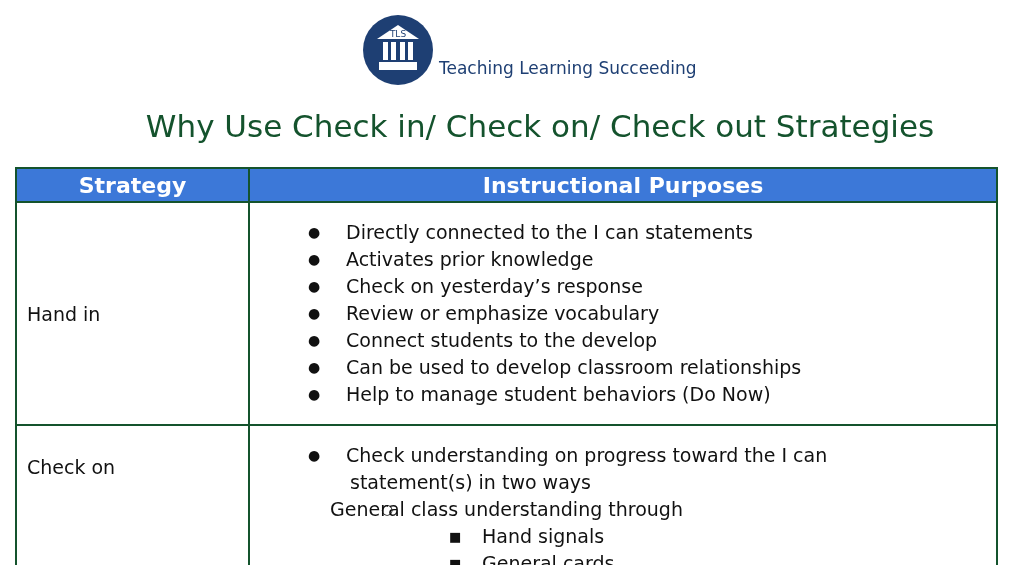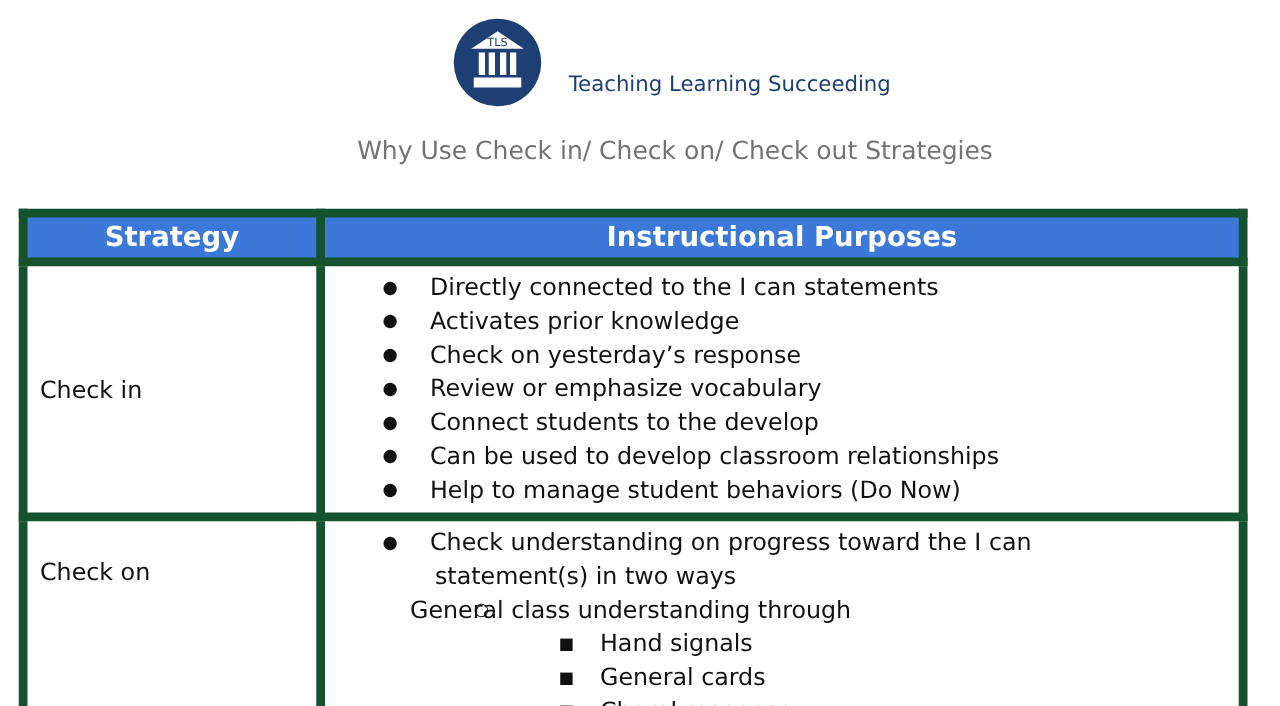--- a/index.html
+++ b/index.html
@@ -1,28 +1,28 @@
 <!DOCTYPE html>
 <html><head>
 <meta charset="utf-8">
 <style>
   html, body { margin:0; padding:0; }
   body { width:1024px; height:565px; overflow:hidden; background:#ffffff; position:relative;
          font-family: "DejaVu Sans", sans-serif; color:#111; }
-  .logo { position:absolute; left:363px; top:14px; height:72px; display:flex; align-items:center;gap:16px; }
+  .logo { position:absolute; left:363px; top:14px; height:72px; display:flex; align-items:center; }
   .logo-circle { width:70px; height:70px; border-radius:50%; background:#1e3f73; position:relative; }
   .logo-text { margin-left:6px; font-size:17px; color:#1e3f73; font-family:"DejaVu Sans", sans-serif;margin-top:36px; }
-  .title { position:absolute; left:0; right:0; top:108px; text-align:center; font-size:20px; padding-left:56px;
-           font-family:"DejaVu Sans", sans-serif; color:#737373; }
+  .title { position:absolute; left:0; right:0; top:108px; text-align:center; font-size:31px; padding-left:56px;
+           font-family:"DejaVu Sans", sans-serif; color:#14532d; }
   table { position:absolute; left:15px; top:167px; width:983px; border-collapse:collapse; }
-  td, th { border:7px solid #14532d; vertical-align:middle; }
+  td, th { border:2px solid #14532d; vertical-align:middle; }
   th { background:#3c78d8; color:#fff; font-size:22px; font-weight:bold; height:32px; padding:0; }
   td.strategy { width:220px; padding-left:10px; font-size:19px; }
   td.purposes { padding:0; }
-  ul { margin:4px; padding:0; list-style:none; font-size:19px; }
+  ul { margin:16px; padding:0; list-style:none; font-size:19px; }
   li { line-height:27px; position:relative; }
   .l1 { padding-left:80px; }
   .l1::before { content:"\25CF"; position:absolute; left:42px; font-size:14px; }
   .l2 { padding-left:64px; }
   .l2::before { content:"\25CB"; position:absolute; left:115px; font-size:14px; }
   .l3 { padding-left:216px; }
   .l3::before { content:"\25A0"; position:absolute; left:183px; font-size:13px; }
   .wrap { padding-left:84px; }
 </style>
 </head>
@@ -45,21 +45,21 @@
 
 <div class="title">Why Use Check in/ Check on/ Check out Strategies</div>
 
 <table>
   <tbody>
       <tr>
     <th style="width:230px">Strategy</th>
     <th>Instructional Purposes</th>
   </tr>
   <tr>
-    <td class="strategy">Check in</td>
+    <td class="strategy">Hand in</td>
     <td class="purposes">
       <ul>
         <li class="l1">Directly connected to the I can statements</li>
         <li class="l1">Activates prior knowledge</li>
         <li class="l1">Check on yesterday’s response</li>
         <li class="l1">Review or emphasize vocabulary</li>
         <li class="l1">Connect students to the develop</li>
         <li class="l1">Can be used to develop classroom relationships</li>
         <li class="l1">Help to manage student behaviors (Do Now)</li>
       </ul>

